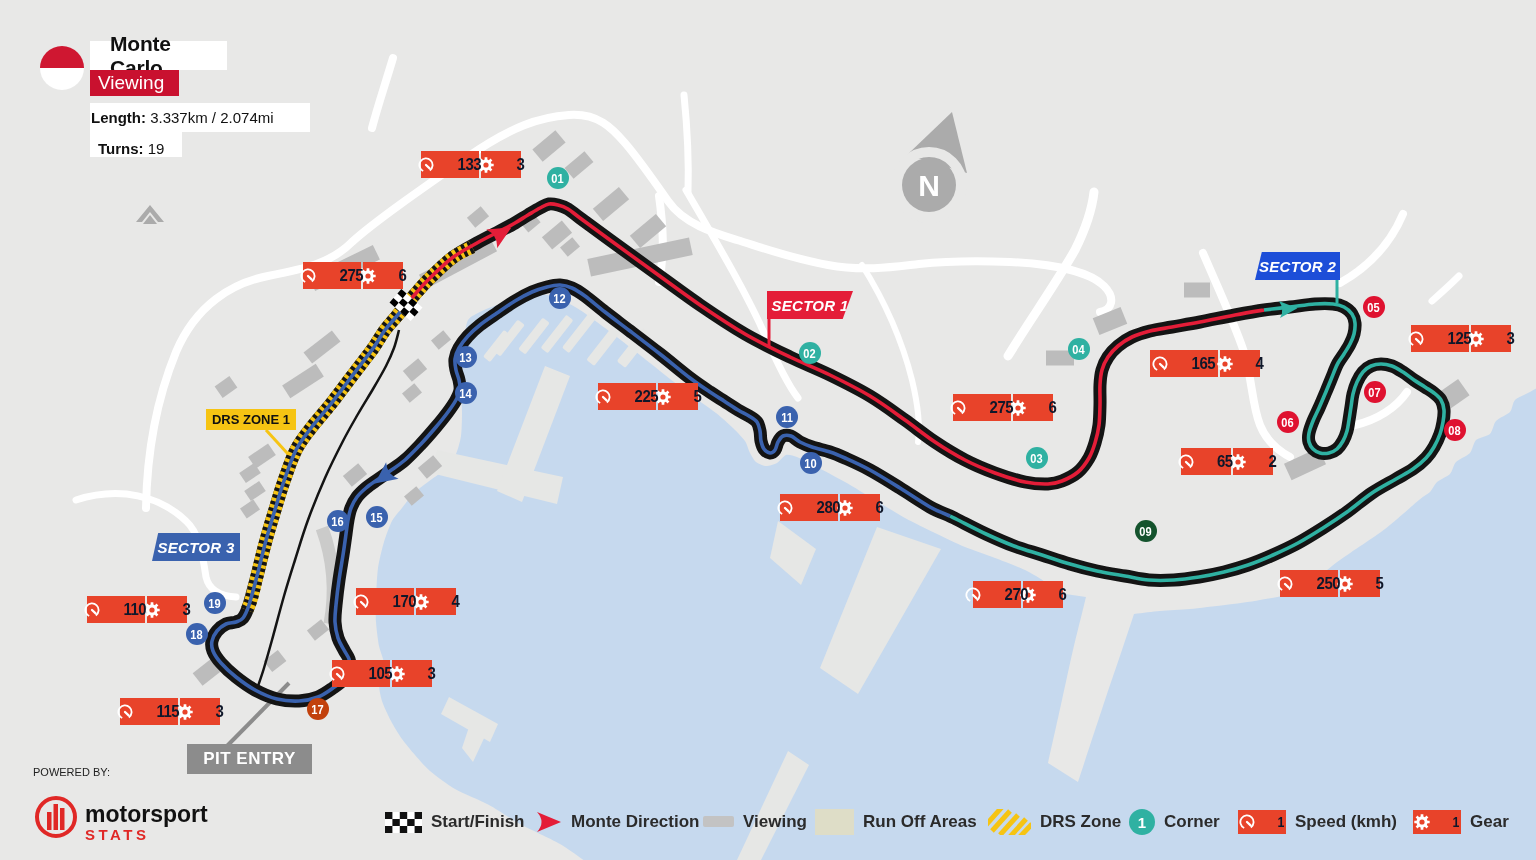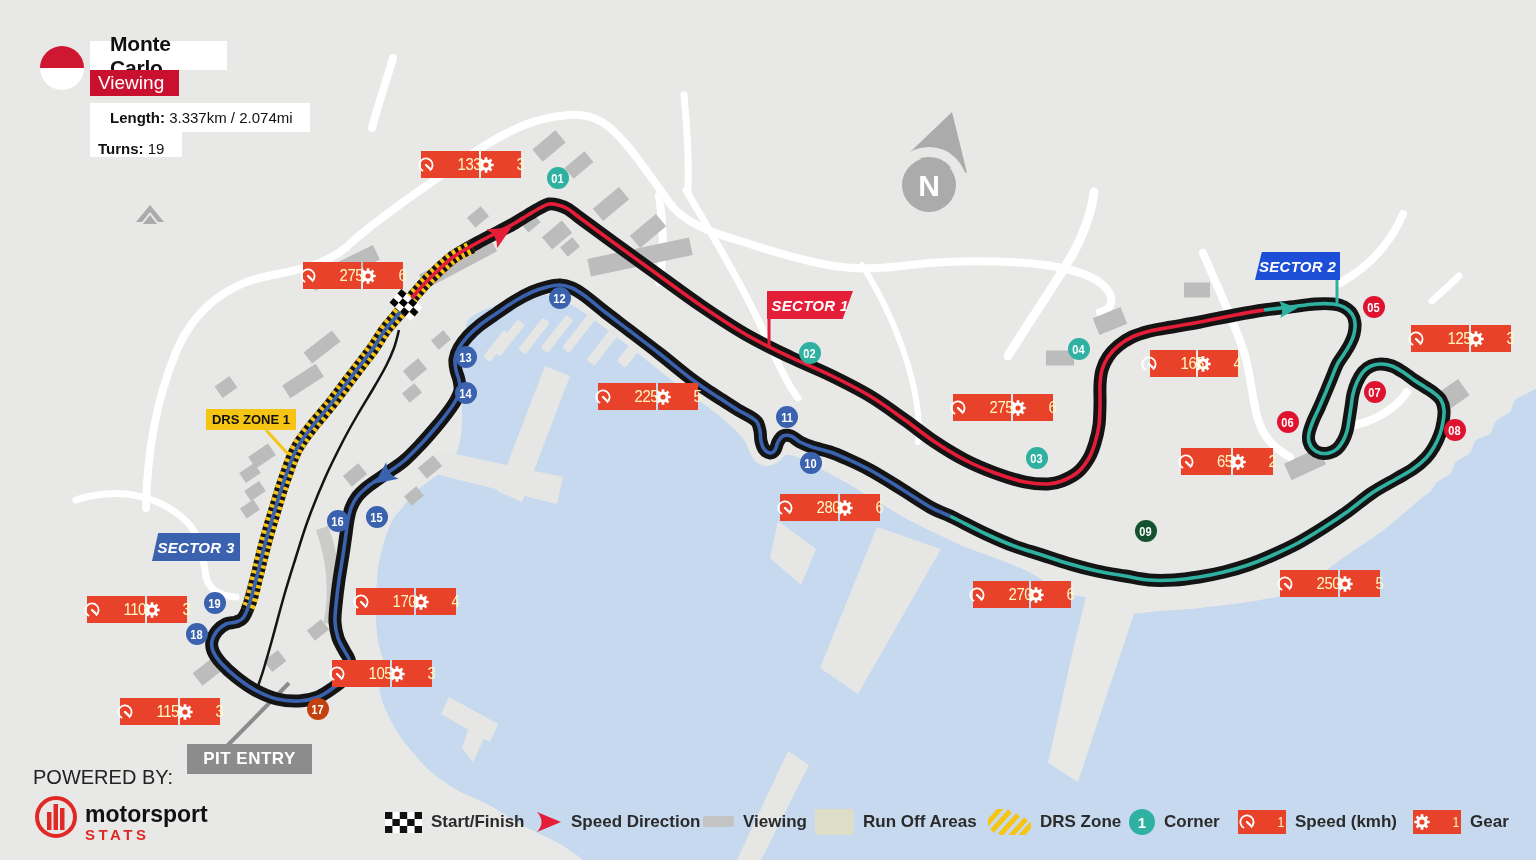--- a/index.html
+++ b/index.html
@@ -3,22 +3,22 @@
 <style>
 *{margin:0;padding:0;box-sizing:border-box}
 html,body{width:1536px;height:860px;overflow:hidden}
 body{font-family:"Liberation Sans",sans-serif;background:#e8e8e7;position:relative}
 .abs{position:absolute}
 .marker{position:absolute;width:22px;height:22px;border-radius:50%;color:#fff;
  font-size:13.5px;font-weight:bold;display:flex;align-items:center;justify-content:center;
  transform:translate(-50%,-50%)}
 .marker span{display:block;transform:scaleX(0.82)}
 .badge{position:absolute;display:flex;height:27px}
-.bseg{background:#e8432a;color:#fef9c3;display:flex;align-items:center;justify-content:center;
- font-weight:normal;font-size:17px;gap:22px;letter-spacing:-0.6px}
+.bseg{background:#e8432a;color:#0f172a;display:flex;align-items:center;justify-content:center;
+ font-weight:bold;font-size:17px;gap:22px;letter-spacing:-0.6px}
 .bseg svg{flex:0 0 auto}
 .bseg span{display:inline-block;transform:scaleX(0.88)}
 .flag{position:absolute;color:#fff;font-style:italic;font-weight:bold;font-size:15px;
  display:flex;align-items:center;justify-content:center;letter-spacing:.3px}
 .lgd{position:absolute;top:808px;height:28px;display:flex;align-items:center;gap:9px;
  font-size:17px;color:#2b2b2b;font-weight:600;white-space:nowrap}
 </style></head>
 <body>
 
 <svg class="abs" style="left:0;top:0" width="1536" height="860" viewBox="0 0 1536 860">
@@ -345,21 +345,21 @@
     <div class="bseg" style="width:40px">
       <svg width="16" height="16" viewBox="0 0 16 16">
         <polygon points="15.68,6.65 15.68,9.35 13.43,9.35 12.80,10.88 14.39,12.47 12.47,14.39 10.88,12.80 9.35,13.43 9.35,15.68 6.65,15.68 6.65,13.43 5.12,12.80 3.53,14.39 1.61,12.47 3.20,10.88 2.57,9.35 0.32,9.35 0.32,6.65 2.57,6.65 3.20,5.12 1.61,3.53 3.53,1.61 5.12,3.20 6.65,2.57 6.65,0.32 9.35,0.32 9.35,2.57 10.88,3.20 12.47,1.61 14.39,3.53 12.80,5.12 13.43,6.65" fill="#fff"></polygon>
         <circle cx="8" cy="8" r="2.6" fill="#e8432a"></circle>
       </svg>
       <span>6</span>
     </div>
   </div>
 
 <div class="badge" style="left:1150px;top:350px;gap:2px">
-    <div class="bseg" style="width:46px">
+    <div class="bseg" style="width:68px">
       <svg width="16" height="16" viewBox="0 0 16 16">
         <path d="M 5.2,14.0 A 6.6 6.6 0 1 1 11.8,13.4" fill="none" stroke="#fff" stroke-width="1.8"></path>
         <path d="M 8,8 L 11.6,11.4" stroke="#fff" stroke-width="2.3" stroke-linecap="round"></path>
       </svg>
       <span>165</span>
     </div>
     <div class="bseg" style="width:40px">
       <svg width="16" height="16" viewBox="0 0 16 16">
         <polygon points="15.68,6.65 15.68,9.35 13.43,9.35 12.80,10.88 14.39,12.47 12.47,14.39 10.88,12.80 9.35,13.43 9.35,15.68 6.65,15.68 6.65,13.43 5.12,12.80 3.53,14.39 1.61,12.47 3.20,10.88 2.57,9.35 0.32,9.35 0.32,6.65 2.57,6.65 3.20,5.12 1.61,3.53 3.53,1.61 5.12,3.20 6.65,2.57 6.65,0.32 9.35,0.32 9.35,2.57 10.88,3.20 12.47,1.61 14.39,3.53 12.80,5.12 13.43,6.65" fill="#fff"></polygon>
         <circle cx="8" cy="8" r="2.6" fill="#e8432a"></circle>
@@ -413,21 +413,21 @@
     <div class="bseg" style="width:40px">
       <svg width="16" height="16" viewBox="0 0 16 16">
         <polygon points="15.68,6.65 15.68,9.35 13.43,9.35 12.80,10.88 14.39,12.47 12.47,14.39 10.88,12.80 9.35,13.43 9.35,15.68 6.65,15.68 6.65,13.43 5.12,12.80 3.53,14.39 1.61,12.47 3.20,10.88 2.57,9.35 0.32,9.35 0.32,6.65 2.57,6.65 3.20,5.12 1.61,3.53 3.53,1.61 5.12,3.20 6.65,2.57 6.65,0.32 9.35,0.32 9.35,2.57 10.88,3.20 12.47,1.61 14.39,3.53 12.80,5.12 13.43,6.65" fill="#fff"></polygon>
         <circle cx="8" cy="8" r="2.6" fill="#e8432a"></circle>
       </svg>
       <span>6</span>
     </div>
   </div>
 
 <div class="badge" style="left:973px;top:581px;gap:2px">
-    <div class="bseg" style="width:56px">
+    <div class="bseg" style="width:48px">
       <svg width="16" height="16" viewBox="0 0 16 16">
         <path d="M 5.2,14.0 A 6.6 6.6 0 1 1 11.8,13.4" fill="none" stroke="#fff" stroke-width="1.8"></path>
         <path d="M 8,8 L 11.6,11.4" stroke="#fff" stroke-width="2.3" stroke-linecap="round"></path>
       </svg>
       <span>270</span>
     </div>
     <div class="bseg" style="width:40px">
       <svg width="16" height="16" viewBox="0 0 16 16">
         <polygon points="15.68,6.65 15.68,9.35 13.43,9.35 12.80,10.88 14.39,12.47 12.47,14.39 10.88,12.80 9.35,13.43 9.35,15.68 6.65,15.68 6.65,13.43 5.12,12.80 3.53,14.39 1.61,12.47 3.20,10.88 2.57,9.35 0.32,9.35 0.32,6.65 2.57,6.65 3.20,5.12 1.61,3.53 3.53,1.61 5.12,3.20 6.65,2.57 6.65,0.32 9.35,0.32 9.35,2.57 10.88,3.20 12.47,1.61 14.39,3.53 12.80,5.12 13.43,6.65" fill="#fff"></polygon>
         <circle cx="8" cy="8" r="2.6" fill="#e8432a"></circle>
@@ -526,21 +526,21 @@
 
 <div class="abs" style="left:90px;top:41px;width:137px;height:29px;background:#fff;display:flex;align-items:center">
 <span style="font-size:21px;font-weight:bold;color:#111;margin-left:20px;letter-spacing:-0.2px">Monte Carlo</span>
   </div>
 
 <div class="abs" style="left:90px;top:70px;width:89px;height:26px;background:#c9112f;display:flex;align-items:center">
 <span style="font-size:19px;color:#fff;margin-left:8px">Viewing</span>
   </div>
 
 <div class="abs" style="left:90px;top:103px;width:220px;height:29px;background:#fff;display:flex;align-items:center">
-<span style="font-size:15px;color:#111;margin-left:20px"><b>Length:</b> 3.337km / 2.074mi</span>
+<span style="font-size:15px;color:#111;margin-left:1px"><b>Length:</b> 3.337km / 2.074mi</span>
   </div>
 
 <div class="abs" style="left:90px;top:132px;width:92px;height:25px;background:#fff;display:flex;align-items:flex-end">
 <span style="font-size:15px;color:#111;margin-left:8px"><b>Turns:</b> 19</span>
   </div>
 
 <div class="flag" style="left:767px;top:291px;width:86px;height:28px;background:#e41d38;
  clip-path:polygon(0 0,100% 0,88% 100%,0 100%)">SECTOR 1</div>
 
 <div class="flag" style="left:1255px;top:252px;width:85px;height:28px;background:#1d4ed8;
@@ -548,21 +548,21 @@
 
 <div class="flag" style="left:152px;top:533px;width:88px;height:28px;background:#3a62ae;
  clip-path:polygon(7% 0,100% 0,100% 100%,0 100%)">SECTOR 3</div>
 
 <div class="abs" style="left:206px;top:409px;width:90px;height:21px;background:#f6c413;
  display:flex;align-items:center;justify-content:center;font-size:13px;font-weight:bold;color:#111">DRS ZONE 1</div>
 
 <div class="abs" style="left:187px;top:744px;width:125px;height:30px;background:#8c8c8c;
  display:flex;align-items:center;justify-content:center;font-size:17px;font-weight:bold;color:#fff;letter-spacing:.5px">PIT ENTRY</div>
 
-<div class="abs" style="left:33px;top:766px;font-size:20px;color:#222">POWERED BY:</div>
+<div class="abs" style="left:33px;top:766px;font-size:11px;color:#222">POWERED BY:</div>
 
 <div class="abs" style="left:33px;top:793px;width:200px;height:50px">
 <svg width="200" height="50" viewBox="0 0 200 50">
 <circle cx="23" cy="24" r="19" fill="none" stroke="#e02826" stroke-width="4"></circle>
 <rect x="14" y="19" width="4.5" height="18" fill="#e02826"></rect>
 <rect x="20.5" y="11" width="4.5" height="26" fill="#e02826"></rect>
 <rect x="27" y="15" width="4.5" height="22" fill="#e02826"></rect>
 <text x="52" y="29" font-size="23" font-weight="bold" fill="#111" letter-spacing="0">motorsport</text>
 <text x="52" y="47" font-size="15" font-weight="bold" fill="#e02826" letter-spacing="3.5">STATS</text>
 </svg></div>
@@ -581,21 +581,21 @@
         <rect x="29.6" y="14" width="7.4" height="7"></rect>
       </g>
     </svg>
 <span>Start/Finish</span>
   </div>
 
 <div class="lgd" style="left:536px">
 <svg width="26" height="22" viewBox="0 0 26 22">
       <path d="M 1,1 L 25,11 L 1,21 Q 10,11 1,1 Z" fill="#e41d38"></path>
     </svg>
-<span>Speed Direction</span>
+<span>Monte Direction</span>
   </div>
 
 <div class="lgd" style="left:703px">
 <svg width="31" height="12" viewBox="0 0 31 12">
       <rect width="31" height="11" rx="2" fill="#c3c3c3"></rect>
     </svg>
 <span>Viewing</span>
   </div>
 
 <div class="lgd" style="left:815px">

